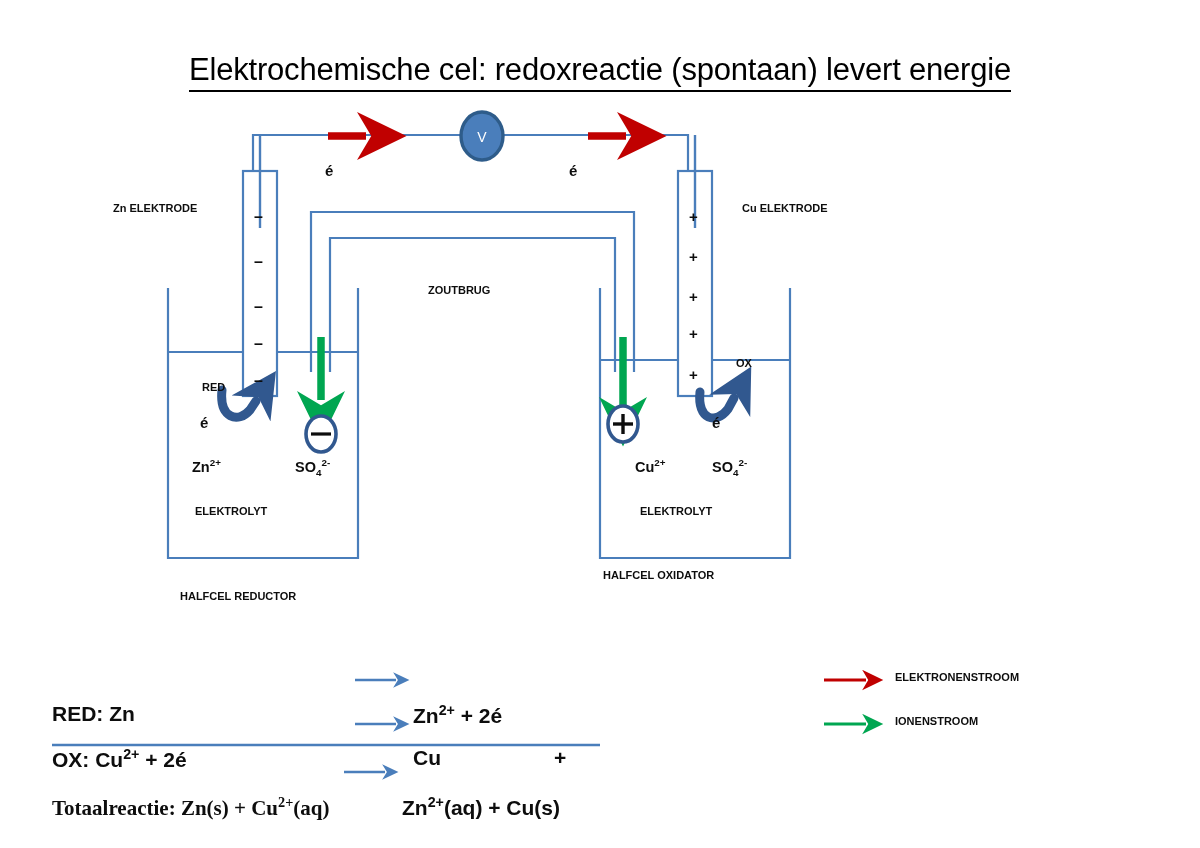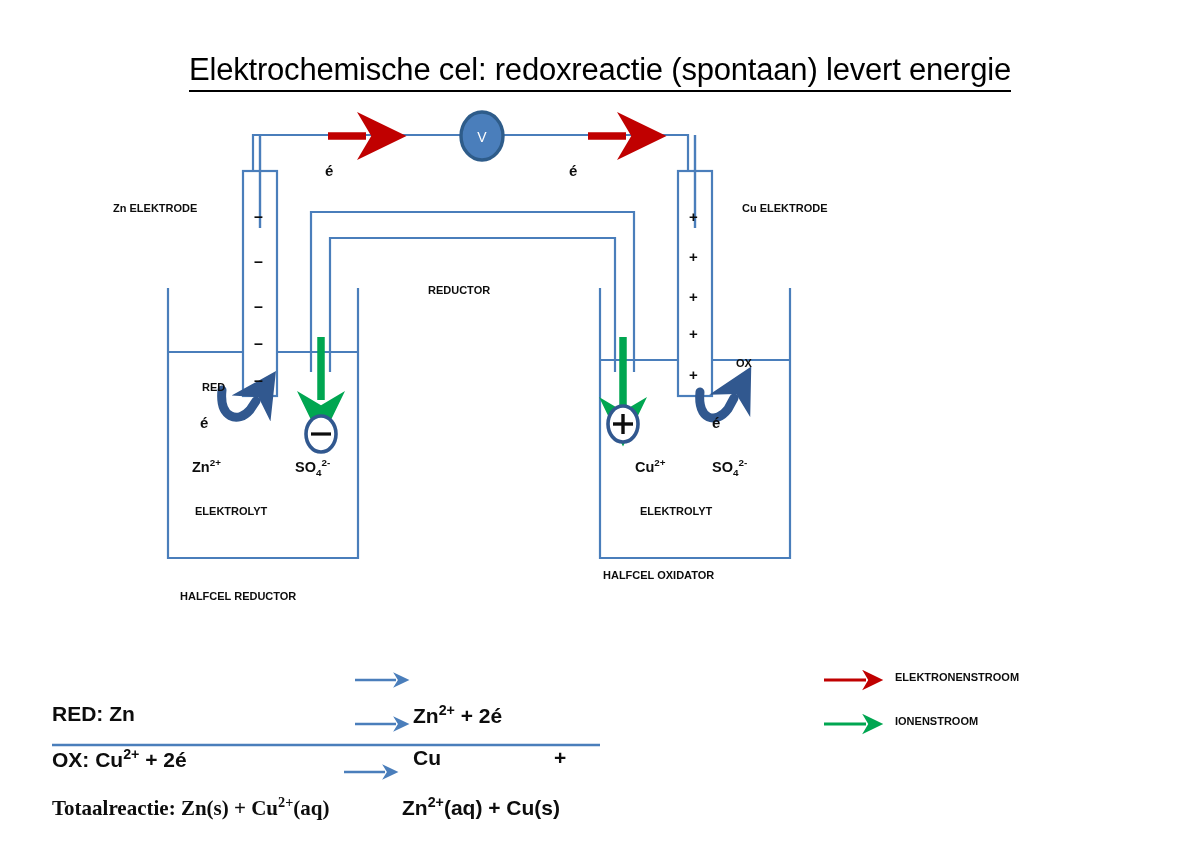--- a/index.html
+++ b/index.html
@@ -149,21 +149,21 @@
     <line x1="355" y1="724" x2="396" y2="724" stroke="#4a7ebb" stroke-width="2.4" marker-end="url(#mk-blue)"></line>
     <line x1="344" y1="772" x2="385" y2="772" stroke="#4a7ebb" stroke-width="2.4" marker-end="url(#mk-blue)"></line>
 
     <line x1="824" y1="680" x2="866" y2="680" stroke="#c00000" stroke-width="3.2" marker-end="url(#mk-red)"></line>
     <line x1="824" y1="724" x2="866" y2="724" stroke="#00a651" stroke-width="3.2" marker-end="url(#mk-green)"></line>
   </svg>
 
   <div class="txt lbl-md" style="left:113px; top:203px;">Zn ELEKTRODE</div>
   <div class="txt lbl-md" style="left:726px; top:203px;margin-left:16px;">Cu ELEKTRODE</div>
 
-  <div class="txt lbl-md" style="left:428px; top:285px;">REDUCTOR</div>
+  <div class="txt lbl-md" style="left:428px; top:285px;">ZOUTBRUG</div>
 
   <div class="txt lbl-e" style="left:325px; top:163px;">é</div>
   <div class="txt lbl-e" style="left:569px; top:163px;">é</div>
 
   <div class="txt lbl-md" style="left:202px; top:382px;">RED</div>
   <div class="txt lbl-md" style="left:736px; top:358px;">OX</div>
 
   <div class="txt lbl-e" style="left:200px; top:415px;">é</div>
   <div class="txt lbl-e" style="left:712px; top:415px;">é</div>
 

